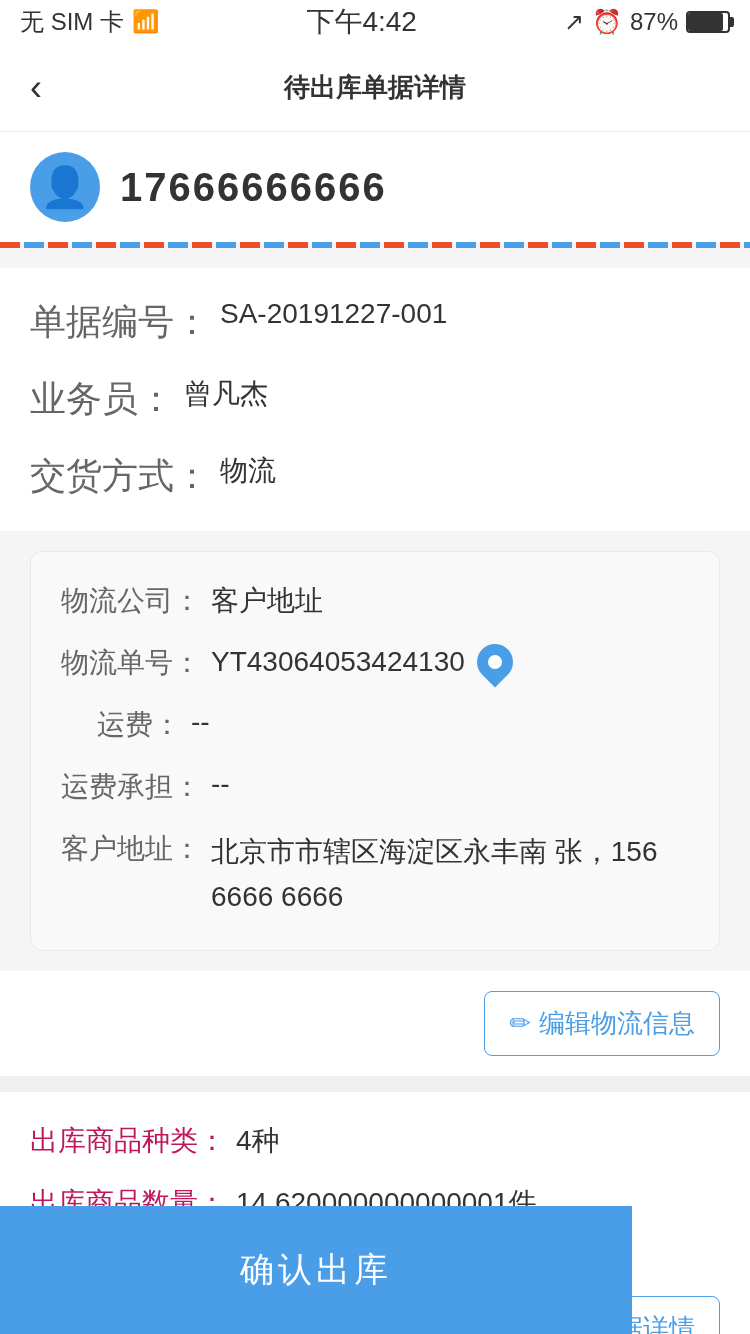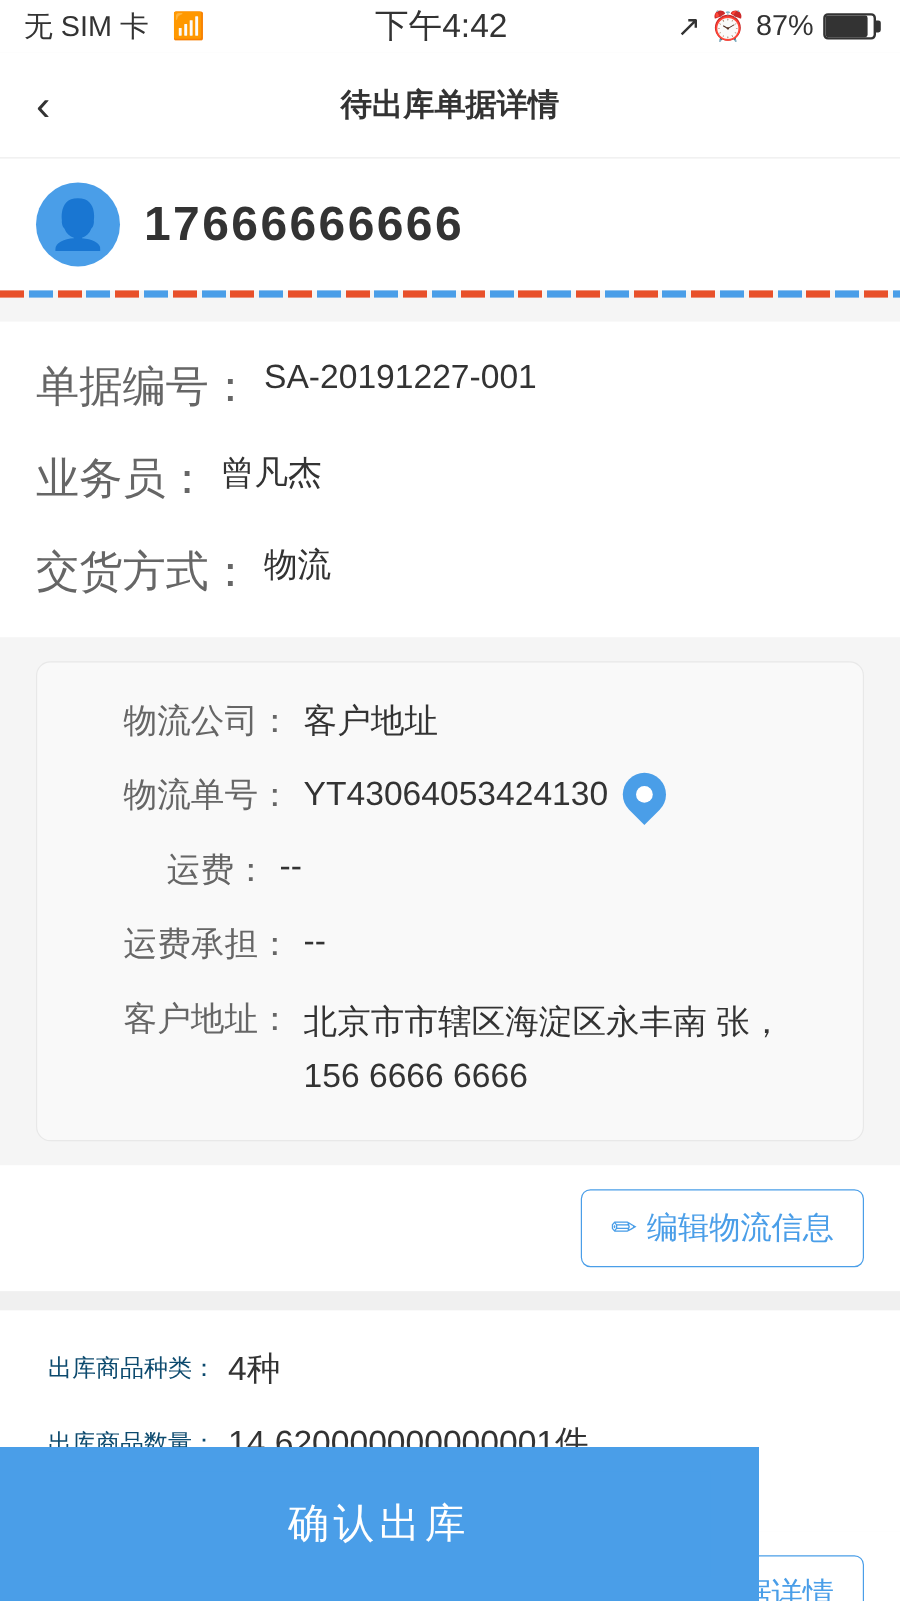--- a/index.html
+++ b/index.html
@@ -21,21 +21,21 @@
       display: flex;
       align-items: center;
       justify-content: space-between;
       padding: 0 20px;
       font-size: 24px;
       font-weight: 500;
     }
     .status-left {
       display: flex;
       align-items: center;
-      gap: 20px;
+      gap: 8px;
     }
     .status-right {
       display: flex;
       align-items: center;
       gap: 8px;
     }
     .wifi-icon { font-size: 22px; }
     .battery-bar {
       width: 44px;
       height: 22px;
@@ -161,21 +161,20 @@
       background: #f9f9f9;
       border: 1px solid #e8e8e8;
       border-radius: 12px;
       margin: 20px 30px;
       padding: 30px;
     }
     .logistics-row {
       display: flex;
       margin-bottom: 24px;
       align-items: flex-start;
-      margin-left: 42px;
     }
     .logistics-row:last-child { margin-bottom: 0; }
     .logistics-label {
       color: #666;
       font-size: 28px;
       min-width: 130px;
       text-align: right;
       flex-shrink: 0;
       padding-right: 10px;
     }
@@ -239,22 +238,22 @@
     .goods-section {
       background: #fff;
       padding: 30px;
     }
     .goods-row {
       display: flex;
       margin-bottom: 24px;
       align-items: center;
     }
     .goods-label {
-      color: #0c4a6e;
-      font-size: 20px;
+      color: #be185d;
+      font-size: 28px;
       min-width: 160px;
       text-align: right;
       padding-right: 10px;
     }
     .goods-value {
       color: #333;
       font-size: 28px;
     }
 
     

